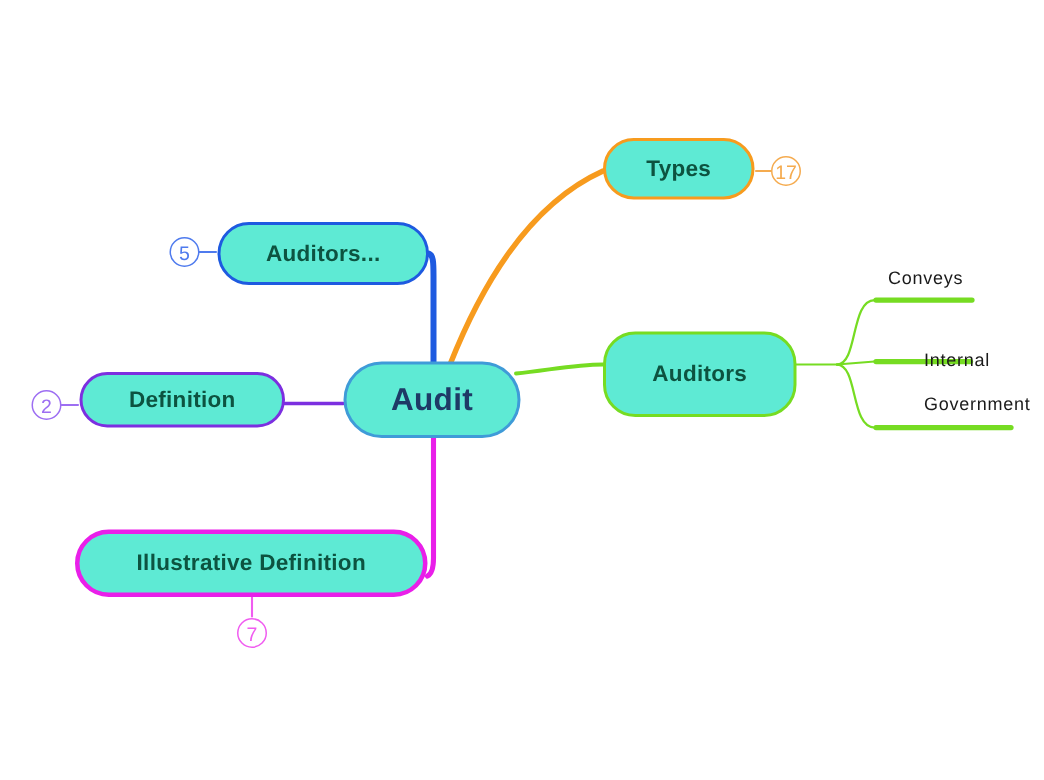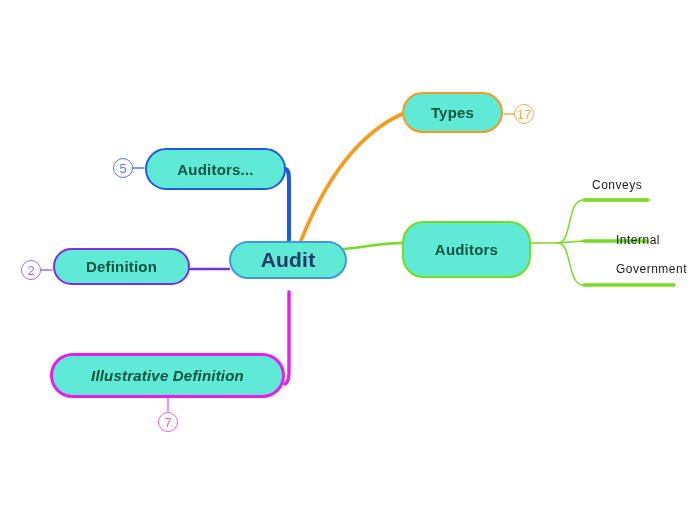--- a/index.html
+++ b/index.html
@@ -33,21 +33,21 @@
     display: flex;
     align-items: center;
     justify-content: center;
     font-weight: bold;
     color: var(--node-text);
     font-size: 15px;
     letter-spacing: 0.2px;
     cursor: default;
   }
   #node-audit {
-    left: 229px; top: 241px; width: 118px; height: 38px;
+    left: 229px; top: 241px; width: 118px; height: 51px;
     border-radius: 25.5px; border-color: var(--root-border);
     font-size: 21px; color: var(--root-text);
   }
   #node-types {
     left: 402px; top: 92px; width: 101px; height: 41px;
     border-radius: 20.5px; border-color: var(--orange);
   }
   #node-conveys {
     left: 145px; top: 148px; width: 141px; height: 42px;
     border-radius: 21px; border-color: var(--blue);
@@ -55,21 +55,21 @@
   #node-auditors {
     left: 402px; top: 221px; width: 129px; height: 57px;
     border-radius: 21.5px; border-color: var(--green);
   }
   #node-definition {
     left: 53px; top: 248px; width: 137px; height: 37px;
     border-radius: 21.5px; border-color: var(--purple); align-items: center;
   }
   #node-illustrative {
     left: 50px; top: 353px; width: 235px; height: 45px;
-    border-radius: 22.5px; border-color: var(--magenta); border-width: 3px; font-style: italic;
+    border-radius: 22.5px; border-color: var(--magenta); border-width: 3px;
   }
 
   .badge {
     position: absolute;
     box-sizing: border-box;
     width: 20px; height: 20px;
     border-radius: 50%;
     background: #fff;
     border: 1.5px solid;
     display: flex;

